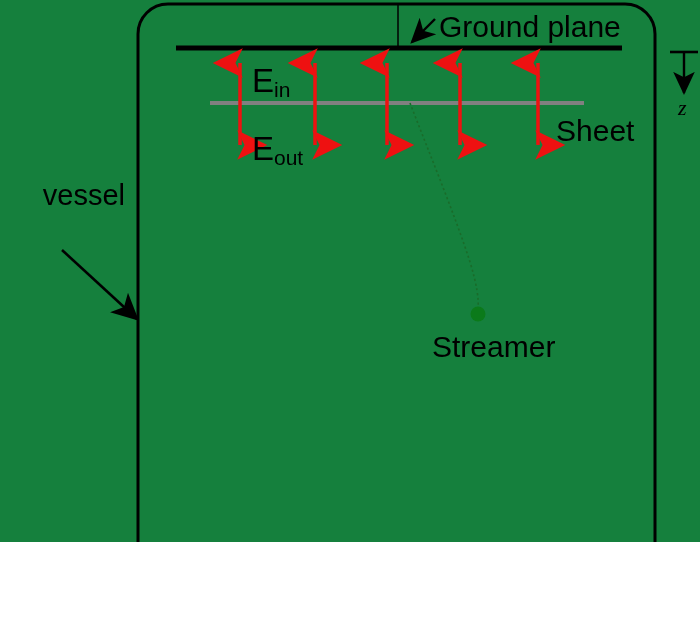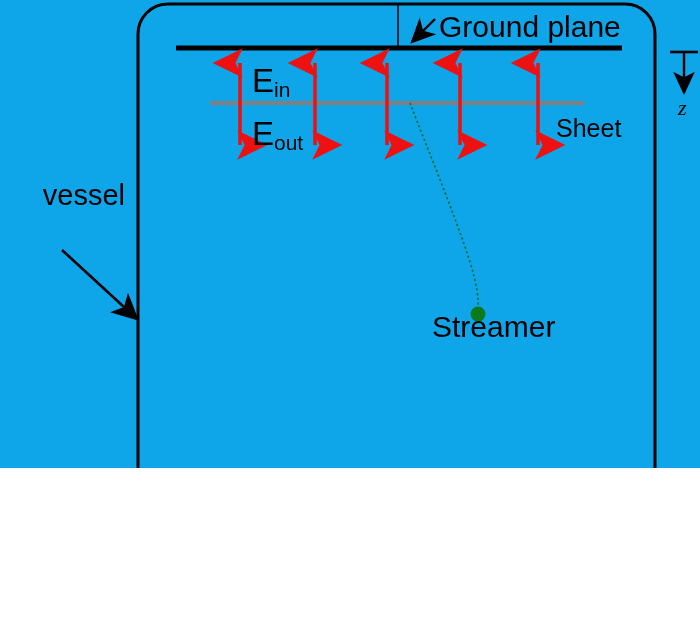--- a/index.html
+++ b/index.html
@@ -3,22 +3,22 @@
 <meta charset="utf-8">
 <style>
   html, body {
     margin: 0;
     padding: 0;
     background: #ffffff;
   }
   #figure {
     position: relative;
     width: 700px;
-    height: 468px;
-    background: #0ea5e9;
+    height: 542px;
+    background: #15803d;
     font-family: "Liberation Sans", sans-serif;
     overflow: hidden;
   }
   #figure svg {
     position: absolute;
     top: 0;
     left: 0;
   }
   .lbl {
     position: absolute;
@@ -28,50 +28,50 @@
     line-height: 1;
   }
   .lbl-ground {
     left: 439px;
     top: 12px;
     font-size: 30px;
   }
   .lbl-sheet {
     left: 556px;
     top: 116px;
-    font-size: 25px;
+    font-size: 30px;
   }
   .lbl-vacuum {
     left: 5px;
     top: 178px;
     font-size: 29px;
     line-height: 1.22;
     text-align: left;
     width: 150px;
   }
   .lbl-vacuum .ln2 {
     display: block;
     text-align: right;
     width: 120px;
   }
   .lbl-streamer {
     left: 432px;
-    top: 312px;
+    top: 332px;
     font-size: 30px;
   }
   .lbl-e {
     font-size: 33px;
   }
   .lbl-ein {
     left: 252px;
     top: 64px;
   }
   .lbl-eout {
     left: 252px;
-    top: 117px;
+    top: 132px;
   }
   .lbl-e sub {
     font-size: 21px;
     vertical-align: baseline;
     position: relative;
     top: 5px;
     left: 0px;
     text-align: right;
   }
   .lbl-z {

